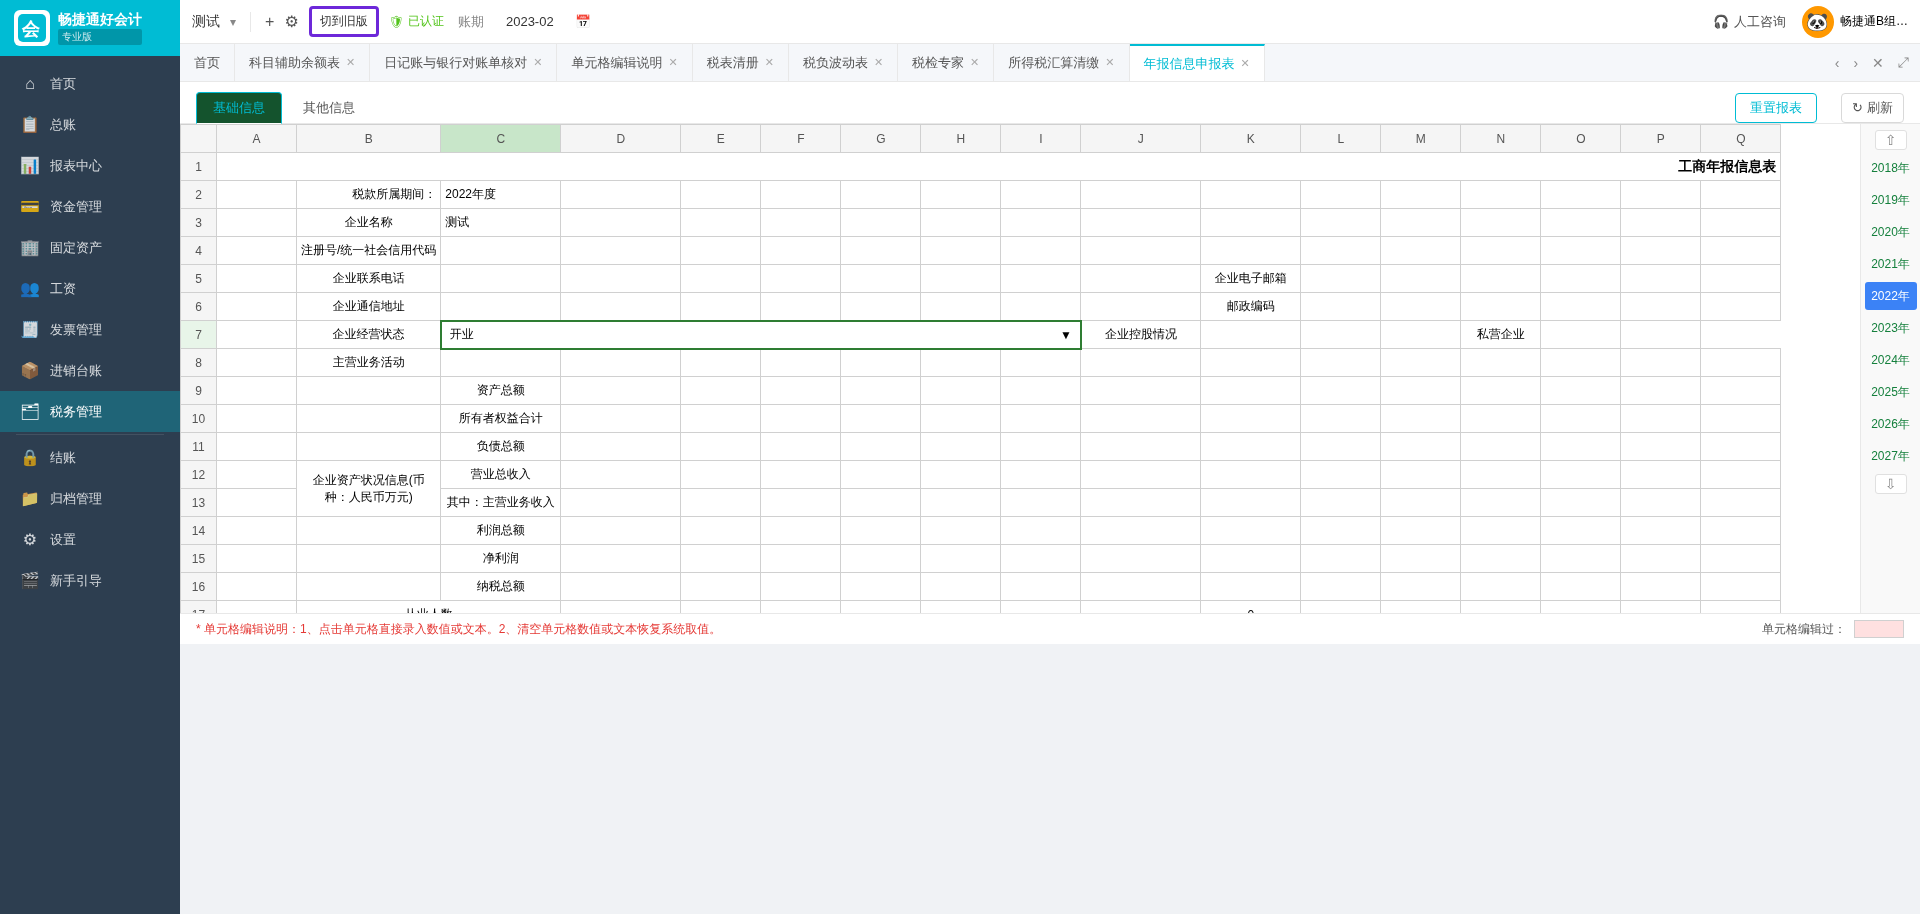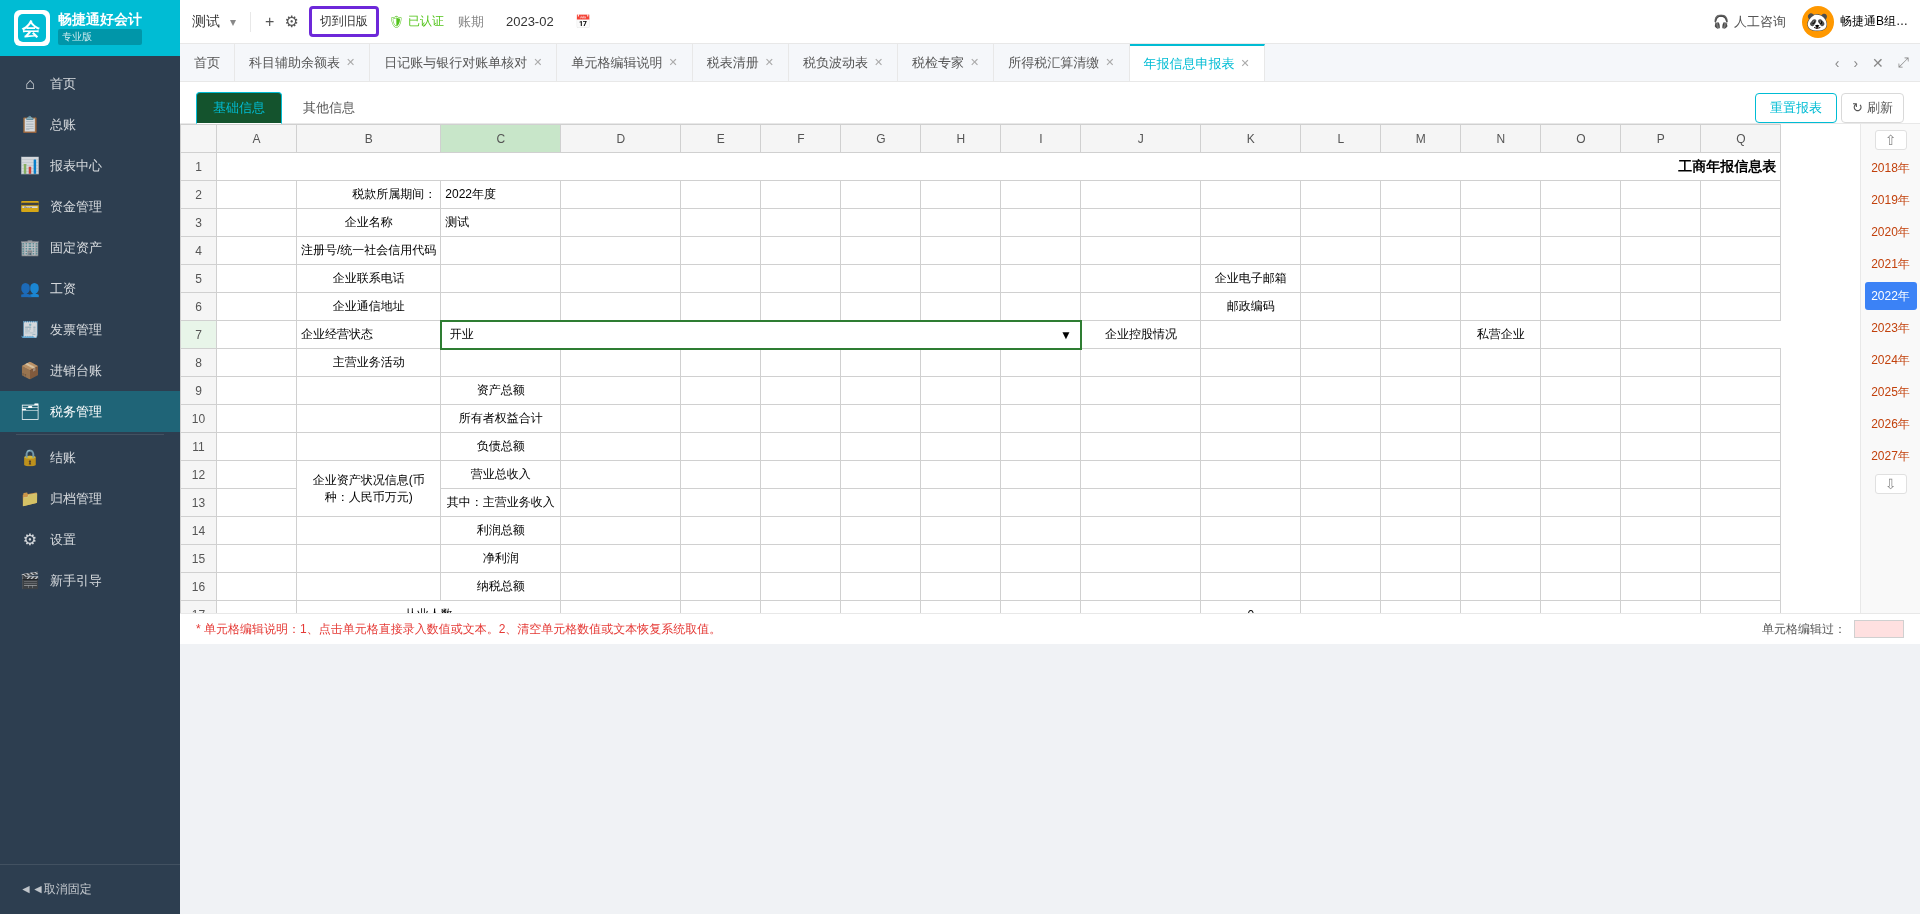--- a/index.html
+++ b/index.html
@@ -47,21 +47,21 @@
     .tab-nav-btn { cursor: pointer; color: #888; font-size: 14px; padding: 2px 5px; }
 
     
     .content { flex: 1; display: flex; overflow: hidden; background: #fff; }
     .content-main { flex: 1; display: flex; flex-direction: column; overflow: hidden; }
 
     
     .subtabs { display: flex; align-items: center; padding: 10px 16px 0; border-bottom: 1px solid #e8e8e8; background: #fff; flex-shrink: 0; gap: 4px; }
     .subtab { padding: 6px 16px; border: 1px solid transparent; border-bottom: none; cursor: pointer; font-size: 13px; color: #555; border-radius: 4px 4px 0 0; }
     .subtab.active { border-color: #00bcd4; color: #00bcd4; background: #14532d; border-bottom: 1px solid #fff; margin-bottom: -1px; }
-    .subtab-actions { margin-left: auto; display: flex; gap: 4px; align-items: center; }
+    .subtab-actions { margin-left: auto; display: flex; gap: 24px; align-items: center; }
     .btn-reset { border: 1px solid #00bcd4; color: #00bcd4; background: #fff; padding: 5px 14px; border-radius: 4px; cursor: pointer; font-size: 13px; }
     .btn-refresh { display: flex; align-items: center; gap: 4px; color: #555; cursor: pointer; font-size: 13px; padding: 5px 10px; background: #fff; border: 1px solid #d9d9d9; border-radius: 4px; }
 
     
     .spreadsheet-container { flex: 1; overflow: hidden; display: flex; }
     .spreadsheet-wrapper { flex: 1; overflow: auto; position: relative; }
     .spreadsheet-wrapper::-webkit-scrollbar { width: 12px; height: 12px; }
     .spreadsheet-wrapper::-webkit-scrollbar-thumb { background: #ccc; border-radius: 6px; }
     .spreadsheet-wrapper::-webkit-scrollbar-track { background: #f0f0f0; }
 
@@ -70,21 +70,21 @@
     table.sheet thead th { background: #f5f5f5; text-align: center; font-weight: normal; color: #555; position: sticky; top: 0; z-index: 10; }
     table.sheet .row-header { background: #f5f5f5; text-align: center; font-weight: normal; color: #555; width: 36px; min-width: 36px; position: sticky; left: 0; z-index: 5; }
     table.sheet .corner { position: sticky; top: 0; left: 0; z-index: 15; }
     table.sheet td { background: #fff; }
 
     
     .year-panel { width: 60px; background: #f9f9f9; border-left: 1px solid #e8e8e8; display: flex; flex-direction: column; align-items: center; padding: 4px 0; overflow-y: auto; flex-shrink: 0; }
     .year-panel::-webkit-scrollbar { width: 4px; }
     .year-panel::-webkit-scrollbar-thumb { background: #ccc; }
     .year-nav-btn { width: 32px; height: 20px; display: flex; align-items: center; justify-content: center; cursor: pointer; color: #888; background: #fff; border: 1px solid #e0e0e0; border-radius: 3px; margin: 2px 0; font-size: 14px; }
-    .year-item { width: 52px; height: 28px; display: flex; align-items: center; justify-content: center; cursor: pointer; font-size: 12px; color: #c2410c; border-radius: 3px; margin: 2px 0; }
+    .year-item { width: 52px; height: 28px; display: flex; align-items: center; justify-content: center; cursor: pointer; font-size: 12px; color: #15803d; border-radius: 3px; margin: 2px 0; }
     .year-item.active { background: #3b82f6; color: #fff; border-radius: 3px; }
 
     
     .bottombar { background: #fff; border-top: 1px solid #e8e8e8; padding: 6px 16px; display: flex; align-items: center; gap: 8px; font-size: 12px; color: #e53935; flex-shrink: 0; }
     .bottombar-right { margin-left: auto; display: flex; align-items: center; gap: 8px; color: #555; }
     .cell-example { display: inline-block; width: 50px; height: 18px; background: #ffe0e0; border: 1px solid #d0d0d0; }
 
     
     .dropdown-cell { display: flex; align-items: center; justify-content: space-between; padding: 0 8px; width: 100%; }
   </style>
@@ -153,23 +153,20 @@
       </div>
       <div class="sidebar-item">
         <span class="icon">⚙</span>
     <span>设置</span>
       </div>
       <div class="sidebar-item">
         <span class="icon">🎬</span>
     <span>新手引导</span>
       </div>
     </div>
-  <div class="sidebar-bottom">
-    <div class="sidebar-pin">◄◄取消固定</div>
-  </div>
 </div>
 
 <div class="main">
 
   <div class="topbar">
     <span class="topbar-company">测试</span>
     <span style="cursor:pointer;color:#888;">▾</span>
     <div class="topbar-divider"></div>
     <span style="font-size:16px;cursor:pointer;color:#555;">+</span>
     <span style="font-size:16px;cursor:pointer;color:#555;">⚙</span>
@@ -386,21 +383,21 @@
                   <td></td>
                   <td></td>
                   <td></td>
                   <td></td>
                   <td></td>
                   <td></td>
                 </tr>
                 <tr style="background: rgb(255, 255, 255);">
                   <th class="row-header" style="background: rgb(232, 245, 233);">7</th>
                   <td></td>
-                  <td style="text-align: left;">企业经营状态</td>
+                  <td style="text-align: center;">企业经营状态</td>
                   <td colspan="7" style="border: 2px solid rgb(46, 125, 50); padding: 0px;">
                     <div class="dropdown-cell">
                       <span>开业</span>
                       <span>▼</span>
                     </div>
                   </td>
                   <td style="text-align: center;">企业控股情况</td>
                   <td></td>
                   <td></td>
                   <td></td>

